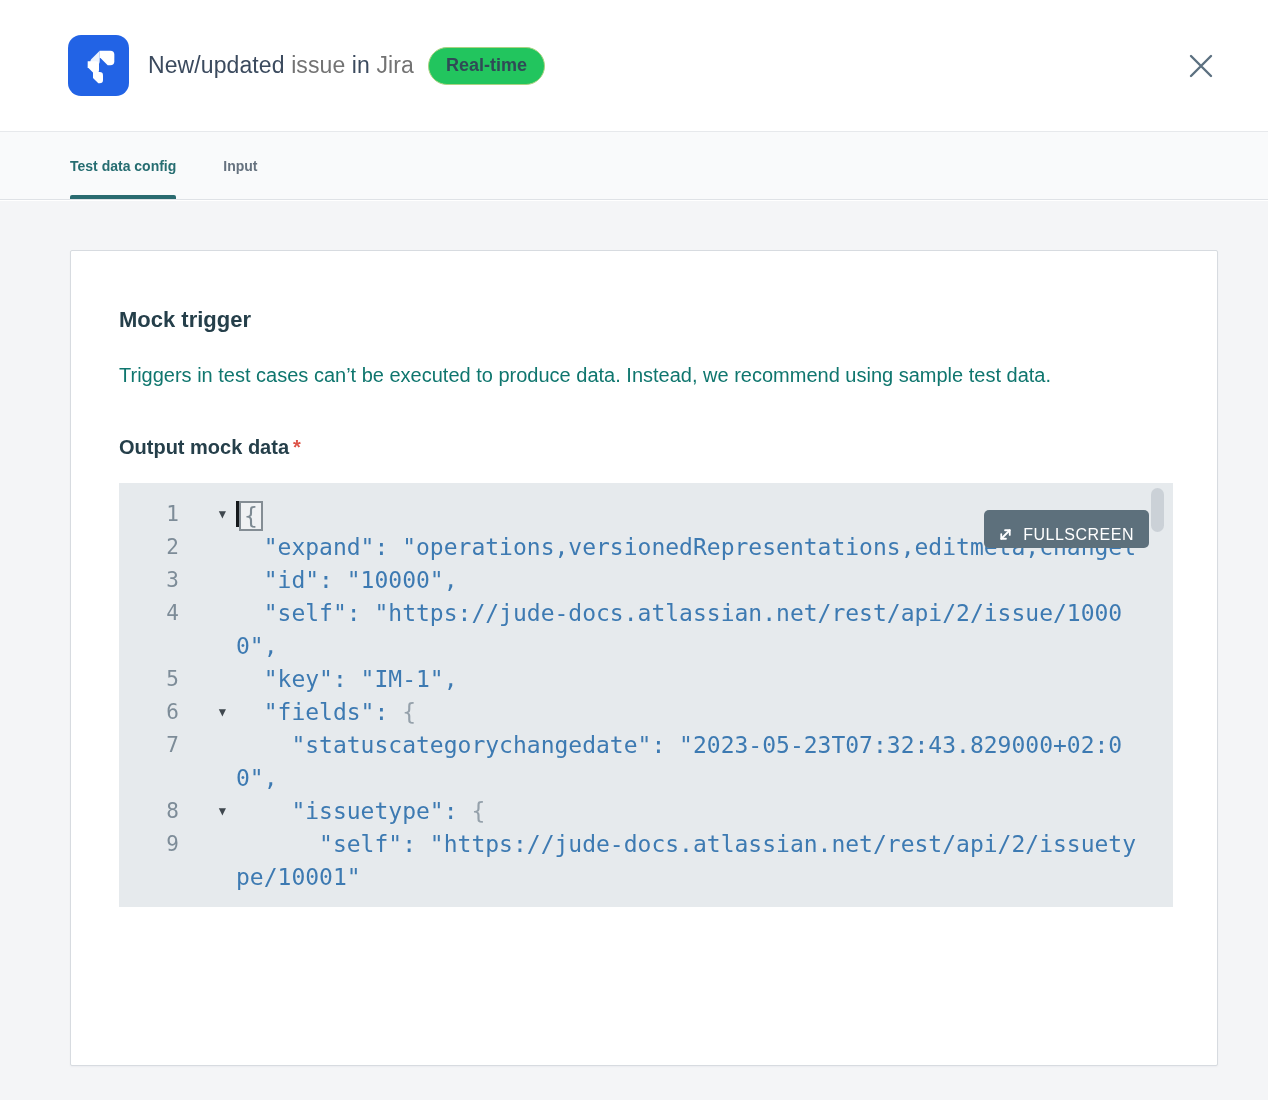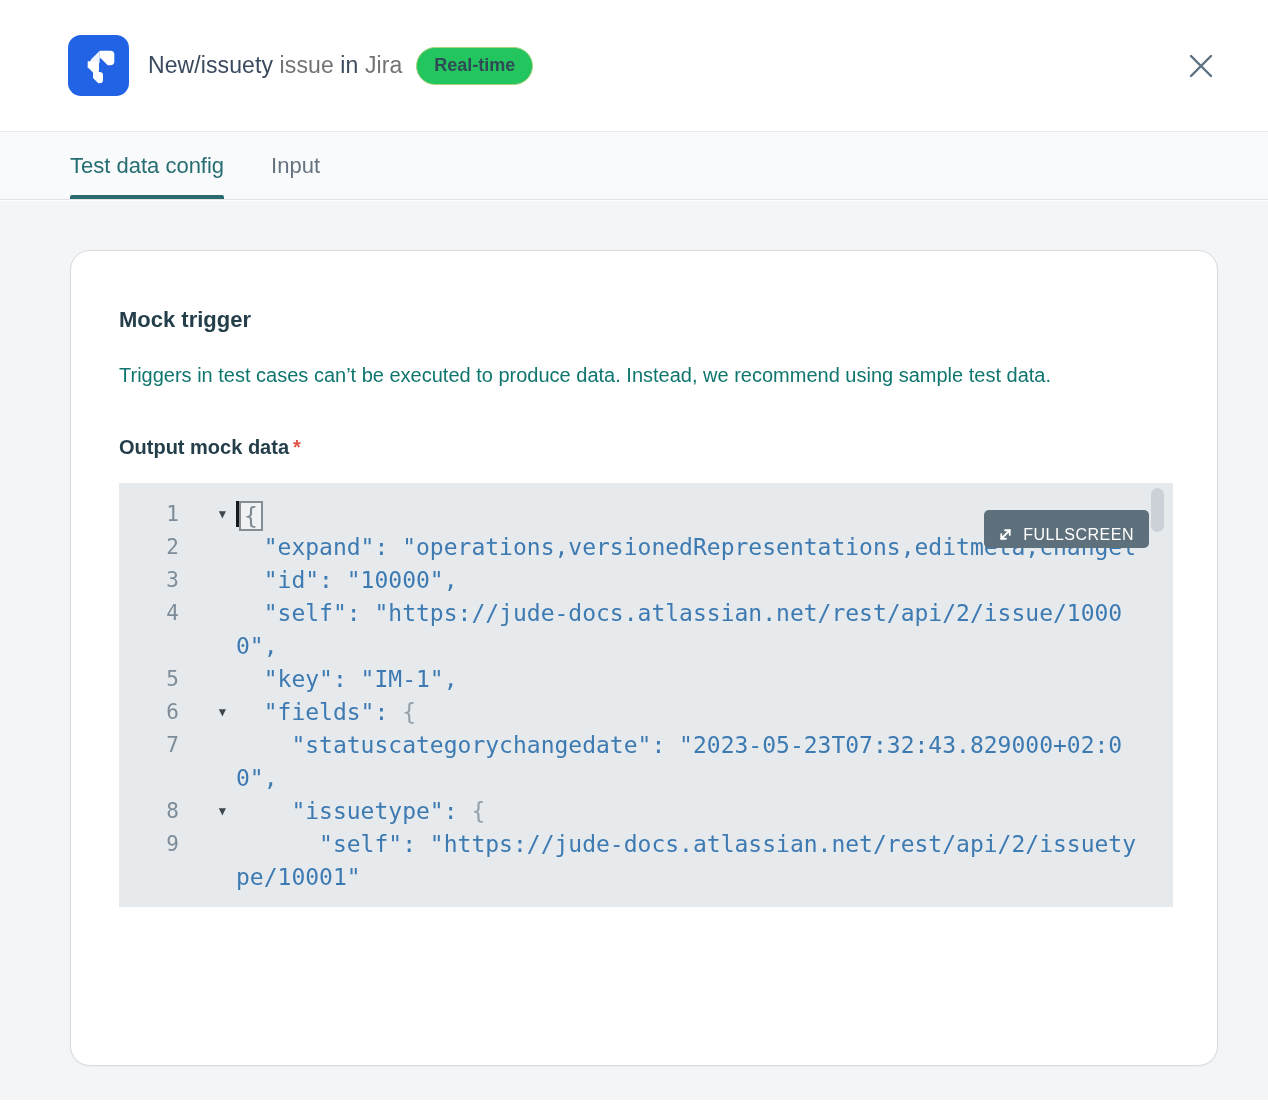--- a/index.html
+++ b/index.html
@@ -18,29 +18,29 @@
     font-size:18px; font-weight:700; color:#304a56; }
   .spacer { flex:1; }
   .close-btn { width:34px; height:34px; display:flex; align-items:center; justify-content:center;
     cursor:pointer; background:none; border:none; }
 
   
   .tabbar { position:absolute; left:0; top:131px; width:1268px; height:69px;
     background:#f9fafb; border-top:1px solid #e7e9ec; border-bottom:1px solid #dfe2e6;
     display:flex; align-items:center; padding:0 0 0 70px; }
   .tab { position:relative; height:100%; display:flex; align-items:center;
-    font-size:22px; font-weight:400; color:#66727f; margin-right:47px; cursor:pointer; }
+    font-size:14px; font-weight:700; color:#66727f; margin-right:47px; cursor:pointer; }
   .tab.active { color:#266d71; }
   .tab.active::after { content:""; position:absolute; left:0; right:0; bottom:0; height:4px;
     background:#2a6b70; border-radius:2px 2px 0 0; }
 
   
   .content { position:absolute; left:0; top:201px; width:1268px; height:899px; background:#f4f5f7; }
   .card { position:absolute; left:70px; top:49px; width:1148px; height:816px;
-    background:#ffffff; border:1px solid #d7dbe0; border-radius:20px;
+    background:#ffffff; border:1px solid #d7dbe0; border-radius:2px;
     box-shadow:0 1px 2px rgba(9,30,66,0.04); padding:56px 48px 0 48px; }
   .card-heading { font-size:22px; font-weight:700; color:#253f4a; }
   .card-desc { margin-top:25px; font-size:20px; line-height:34px; color:#0f766e; max-width:1010px; }
   .field-label { margin-top:44px; font-size:20px; font-weight:700; color:#253f4a; }
   .required { color:#dd5448; font-weight:700; margin-left:4px; }
 
   
   .editor { position:relative; margin-top:24px; width:1054px; height:424px;
     background:#e6eaed; overflow:hidden; font-family:"DejaVu Sans Mono", monospace;
     font-size:23px; line-height:33px; padding-top:15px; cursor:text; }
@@ -72,21 +72,21 @@
 
   <div class="dlg-header">
     <div class="app-icon">
       <svg width="40" height="40" viewBox="0 0 60 60">
         <path fill="#ffffff" d="M31 7 h16 q6,0 6,6 v10 q0,6 -6,6 h-4 l-12,-12 z"></path>
         <path fill="#ffffff" d="M31 7 l0,16 q0,6 -6,6 h-4 l-2,-2 q-4,-4 0,-8 z" opacity="0.92"></path>
         <path fill="#ffffff" d="M13 23 h12 q5,0 5,5 v8 q0,5 -5,5 h-3 l-9,-9 z"></path>
         <path fill="#ffffff" d="M21 39 h10 q5,0 5,5 v7 q0,5 -5,5 h-2 l-8,-8 z"></path>
       </svg>
     </div>
-    <div class="dlg-title"><span>New/issuety </span><span class="accent">issue</span><span> in </span><span class="accent">Jira</span></div>
+    <div class="dlg-title"><span>New/updated </span><span class="accent">issue</span><span> in </span><span class="accent">Jira</span></div>
     <span class="badge">Real-time</span>
     <div class="spacer"></div>
     <button class="close-btn" aria-label="close">
       <svg width="28" height="28" viewBox="0 0 28 28">
         <path d="M4 4 L24 24 M24 4 L4 24" stroke="#5c7080" stroke-width="2.4" fill="none" stroke-linecap="round"></path>
       </svg>
     </button>
   </div>
 
   <div class="tabbar">

